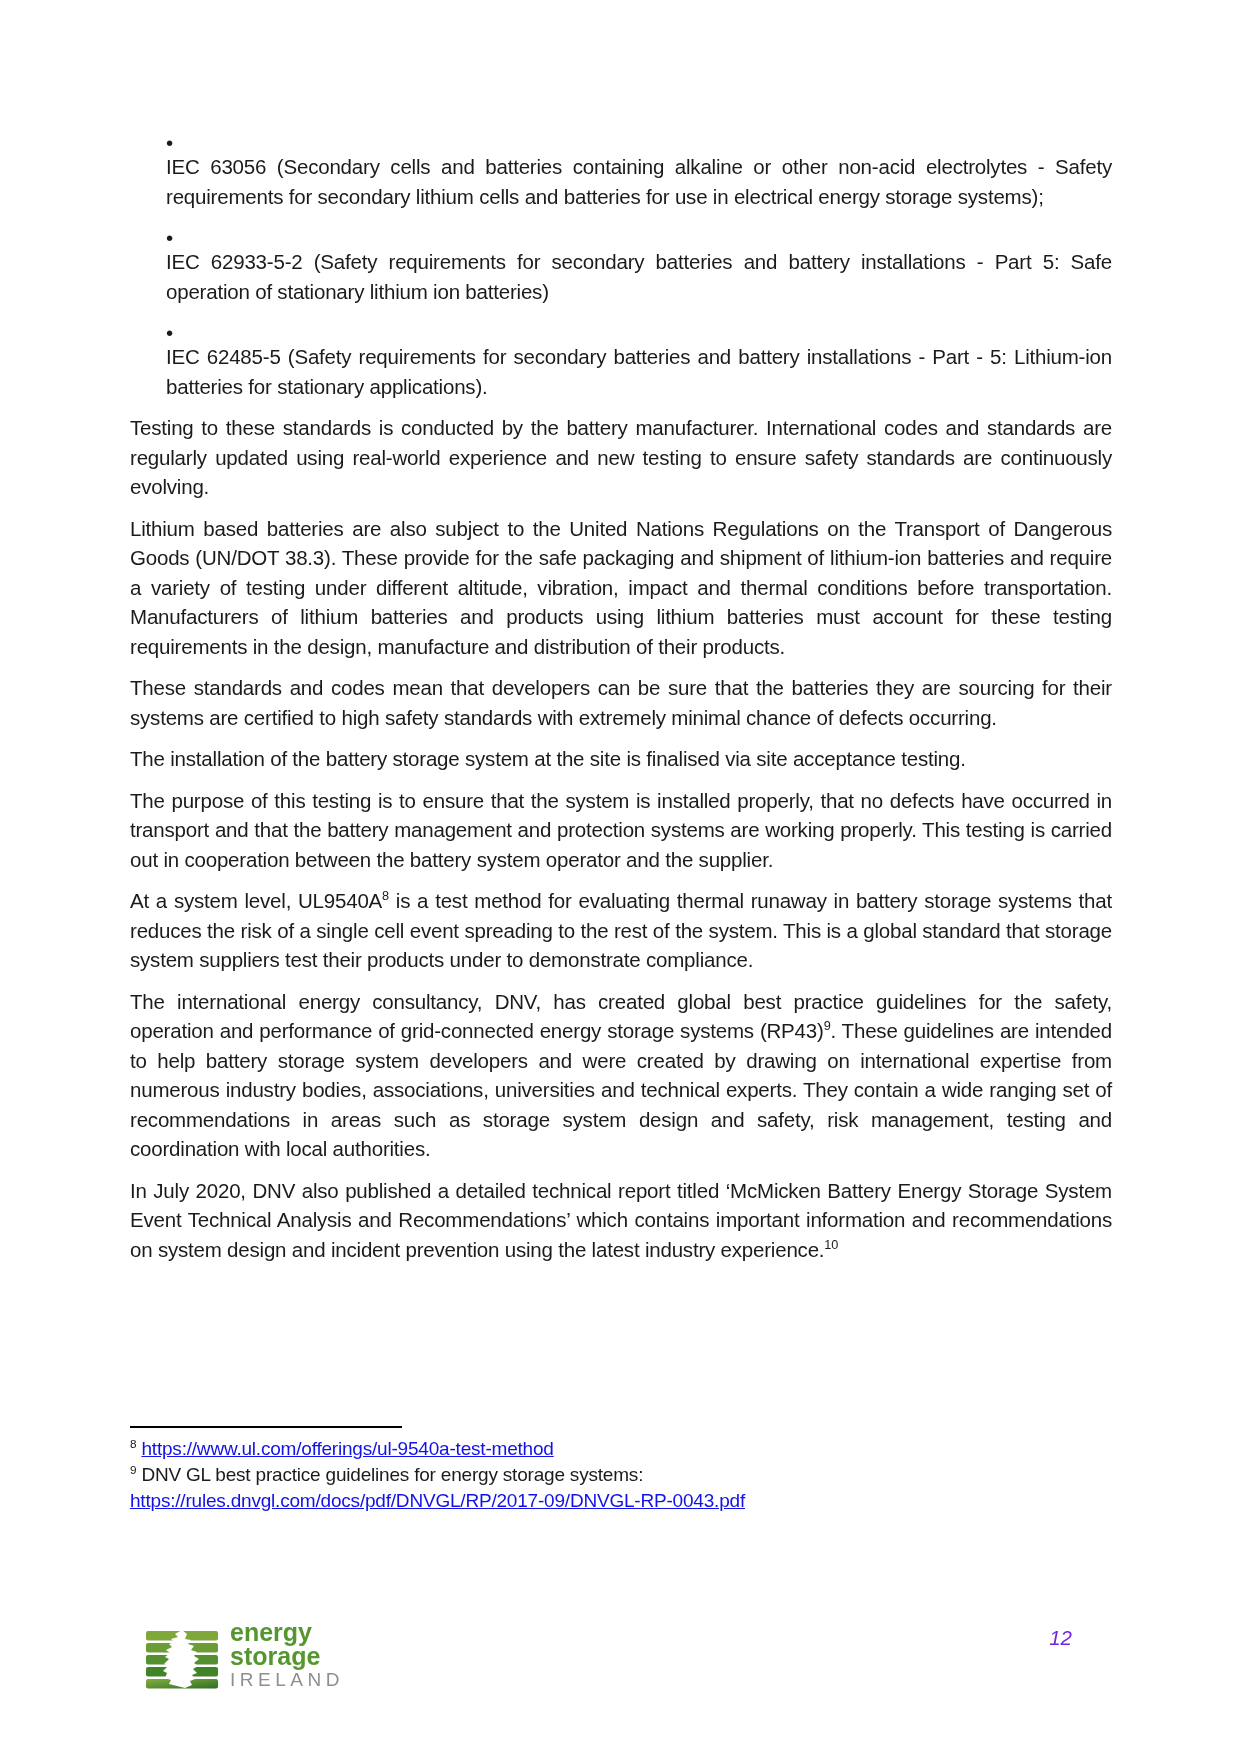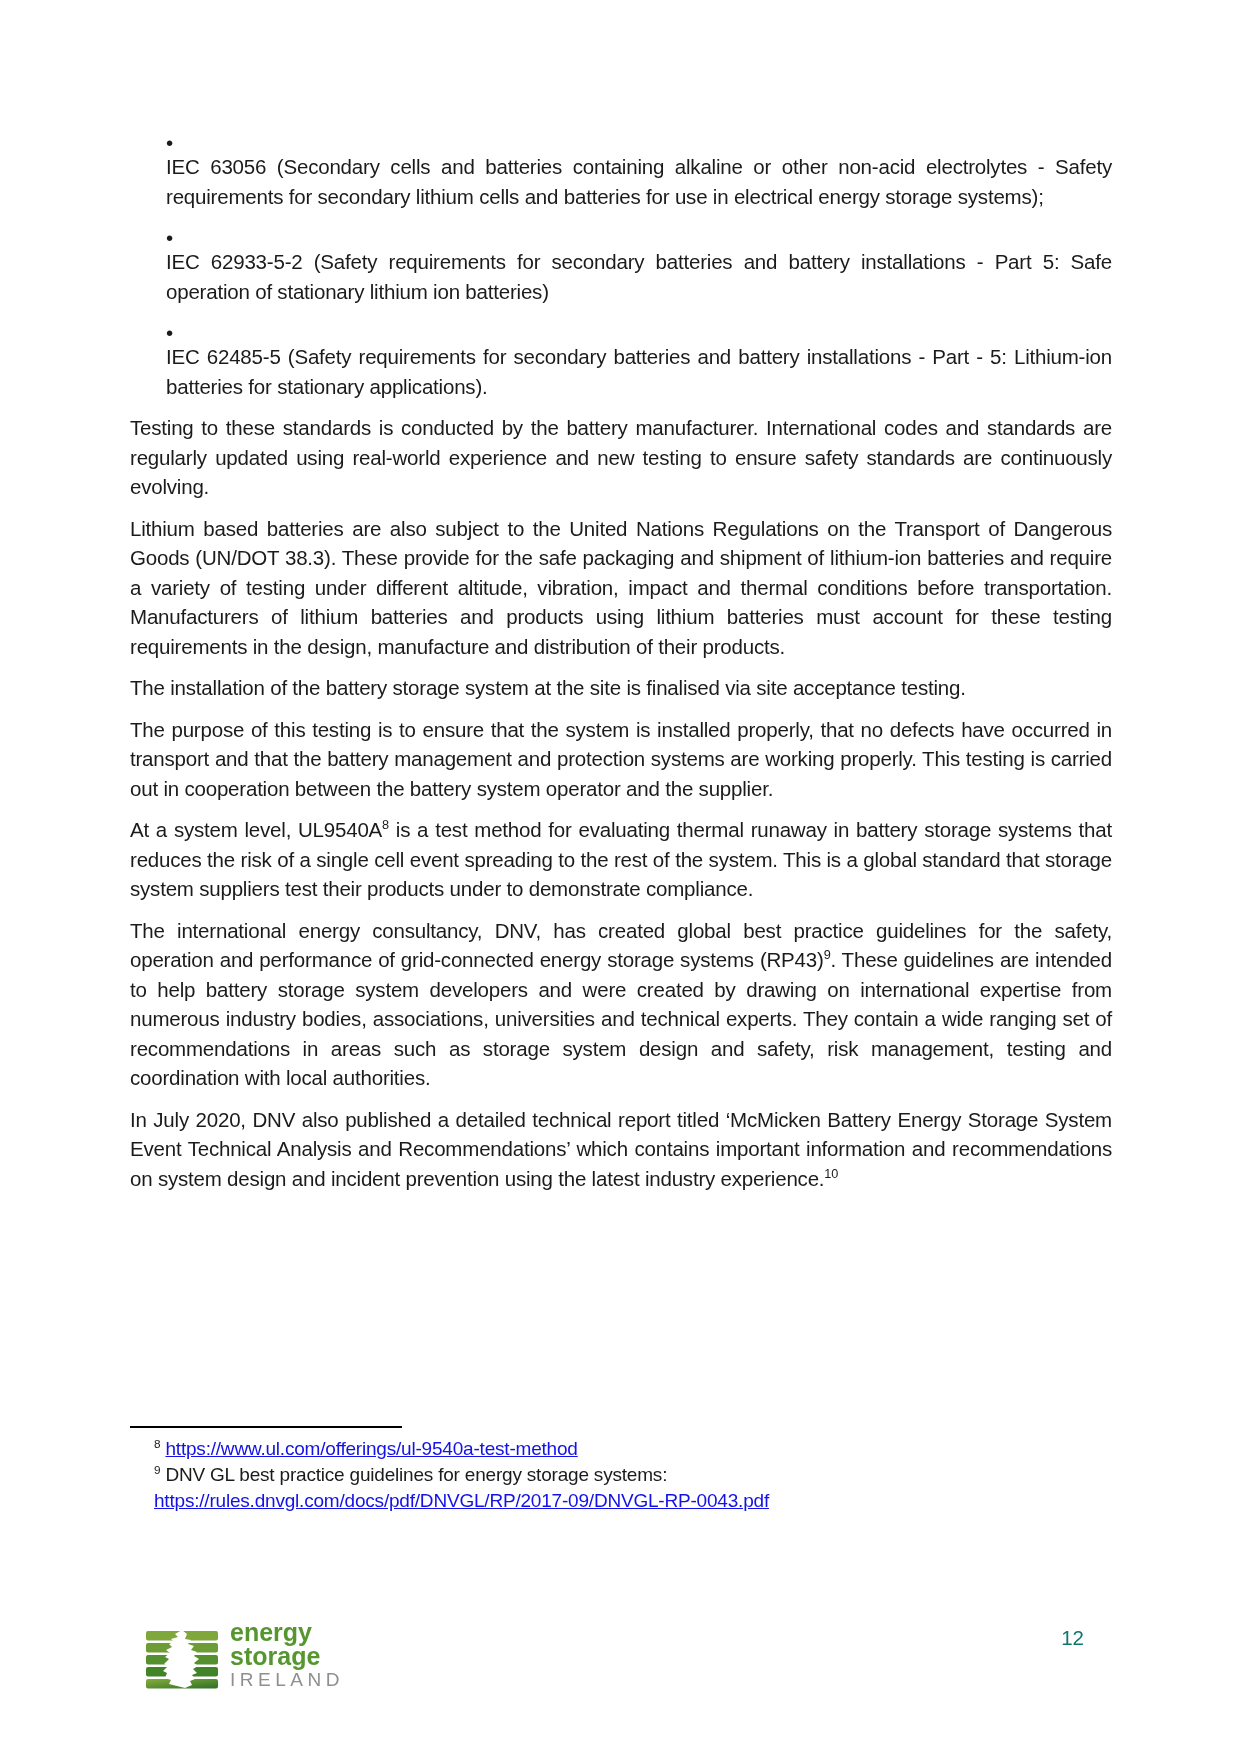--- a/index.html
+++ b/index.html
@@ -62,21 +62,21 @@
   .footnote-sep {
     width: 272px;
     border-top: 2px solid #000000;
     margin-bottom: 8px;
   }
   .footnotes {
     font-size: 19px;
     line-height: 26px;
     letter-spacing: -0.2px;
   }
-  .fn-line { overflow-wrap: anywhere; margin-left: 24px; }
+  .fn-line { overflow-wrap: anywhere; }
   .fn-link, a {
     color: #1212e8;
     text-decoration: underline;
   }
   .logo {
     position: absolute;
     left: 146px;
     top: 1618px;
     display: flex;
     align-items: flex-end;
@@ -93,23 +93,24 @@
   .logo-line3 {
     font-size: 19px;
     line-height: 24px;
     color: #8f8f8f;
     letter-spacing: 4.5px;
     font-weight: 400;
   }
   .page-number {
     position: absolute;
     top: 1626px;
-    right: 156px;
+    right: 168px;
     font-size: 20.5px;
-    color: #0f766e;
+    color: #6d28d9;
+    font-style: italic;
   }
 </style>
 </head>
 <body>
 
 <div class="page">
 
   <div class="content">
     <ul class="bullet-list">
         <li>
@@ -121,20 +122,21 @@
           <span class="bullet-text">IEC 62933-5-2 (Safety requirements for secondary batteries and battery installations - Part 5: Safe operation of stationary lithium ion batteries)</span>
         </li>
         <li>
           <span class="bullet-marker">•</span>
           <span class="bullet-text">IEC 62485-5 (Safety requirements for secondary batteries and battery installations - Part - 5: Lithium-ion batteries for stationary applications).</span>
         </li>
       </ul>
     <div class="paragraphs">
         <p><span>Testing to these standards is conducted by the battery manufacturer. International codes and standards are regularly updated using real-world experience and new testing to ensure safety standards are continuously evolving.</span></p>
         <p><span>Lithium based batteries are also subject to the United Nations Regulations on the Transport of Dangerous Goods (UN/DOT 38.3). These provide for the safe packaging and shipment of lithium-ion batteries and require a variety of testing under different altitude, vibration, impact and thermal conditions before transportation. Manufacturers of lithium batteries and products using lithium batteries must account for these testing requirements in the design, manufacture and distribution of their products.</span></p>
+        <p><span>These standards and codes mean that developers can be sure that the batteries they are sourcing for their systems are certified to high safety standards with extremely minimal chance of defects occurring.</span></p>
         <p><span>The installation of the battery storage system at the site is finalised via site acceptance testing.</span></p>
         <p><span>The purpose of this testing is to ensure that the system is installed properly, that no defects have occurred in transport and that the battery management and protection systems are working properly. This testing is carried out in cooperation between the battery system operator and the supplier.</span></p>
         <p><span>At a system level, UL9540A</span><sup>8</sup><span> is a test method for evaluating thermal runaway in battery storage systems that reduces the risk of a single cell event spreading to the rest of the system. This is a global standard that storage system suppliers test their products under to demonstrate compliance.</span></p>
         <p><span>The international energy consultancy, DNV, has created global best practice guidelines for the safety, operation and performance of grid-connected energy storage systems (RP43)</span><sup>9</sup><span>. These guidelines are intended to help battery storage system developers and were created by drawing on international expertise from numerous industry bodies, associations, universities and technical experts. They contain a wide ranging set of recommendations in areas such as storage system design and safety, risk management, testing and coordination with local authorities.</span></p>
         <p><span>In July 2020, DNV also published a detailed technical report titled ‘McMicken Battery Energy Storage System Event Technical Analysis and Recommendations’ which contains important information and recommendations on system design and incident prevention using the latest industry experience.</span><sup>10</sup></p>
       </div>
   </div>
 
   <div class="footer-area">
     <div class="footnote-sep"></div>

